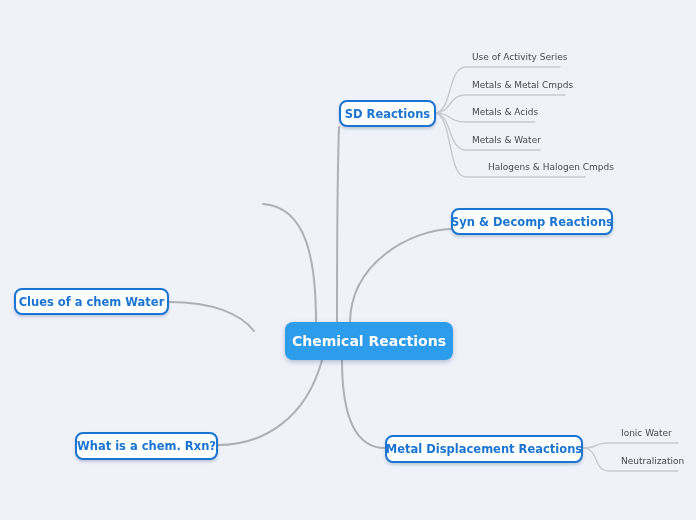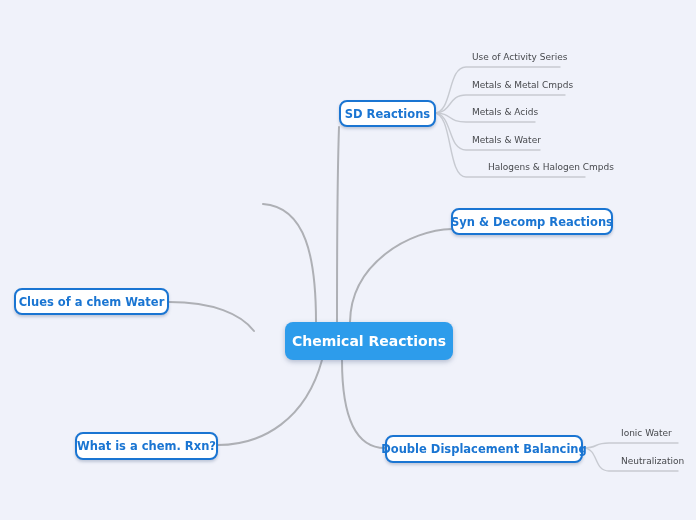--- a/index.html
+++ b/index.html
@@ -115,21 +115,21 @@
     <path class="leaf-link" d="M583,448 C599,448 593,443 609,443 L678,443"></path>
     <path class="leaf-link" d="M583,448 C599,448 593,471 609,471 L678,471"></path>
   </svg>
 
   <div class="node root">Chemical Reactions</div>
 
   <div class="node child sd">SD Reactions</div>
   <div class="node child syn">Syn &amp; Decomp Reactions</div>
   <div class="node child clues">Clues of a chem Water</div>
   <div class="node child what">What is a chem. Rxn?</div>
-  <div class="node child dd">Double Displacement Balancing</div>
+  <div class="node child dd">Metal Displacement Reactions</div>
 
   <div class="leaf sd-c sd-c0">Use of Activity Series</div>
   <div class="leaf sd-c sd-c1">Metals &amp; Metal Cmpds</div>
   <div class="leaf sd-c sd-c2">Metals &amp; Acids</div>
   <div class="leaf sd-c sd-c3">Metals &amp; Water</div>
   <div class="leaf sd-c sd-c4">Halogens &amp; Halogen Cmpds</div>
 
   <div class="leaf dd-c dd-c0">Ionic Water</div>
   <div class="leaf dd-c dd-c1">Neutralization</div>
 

